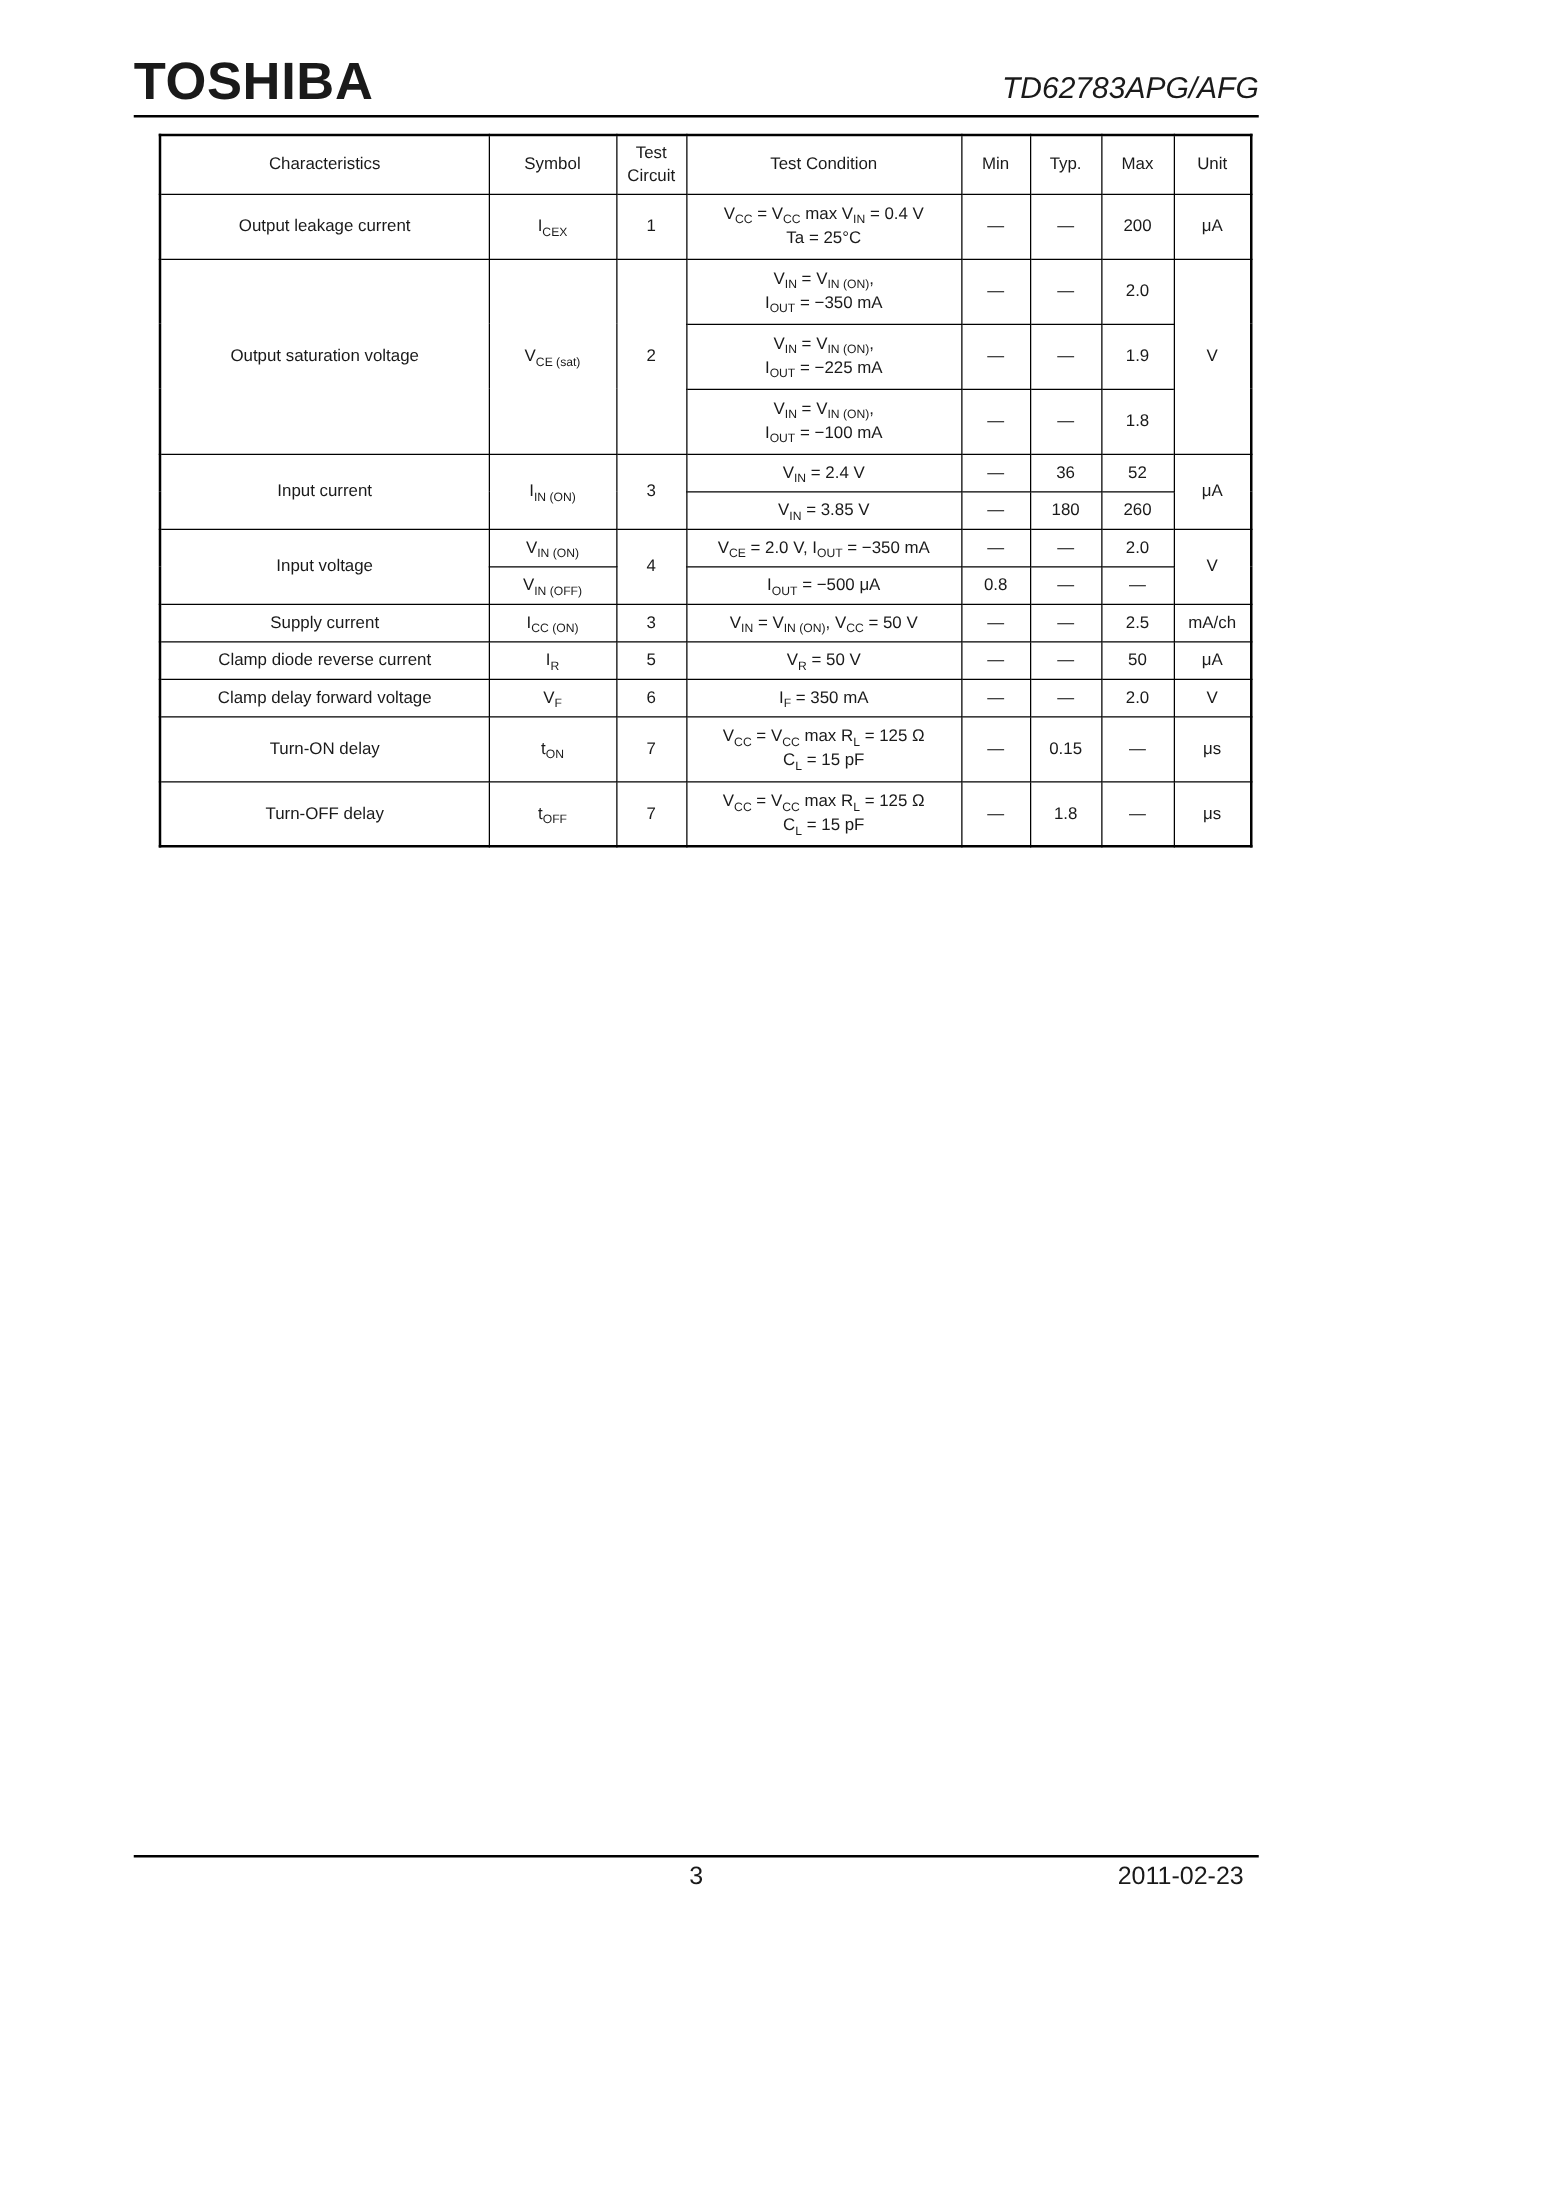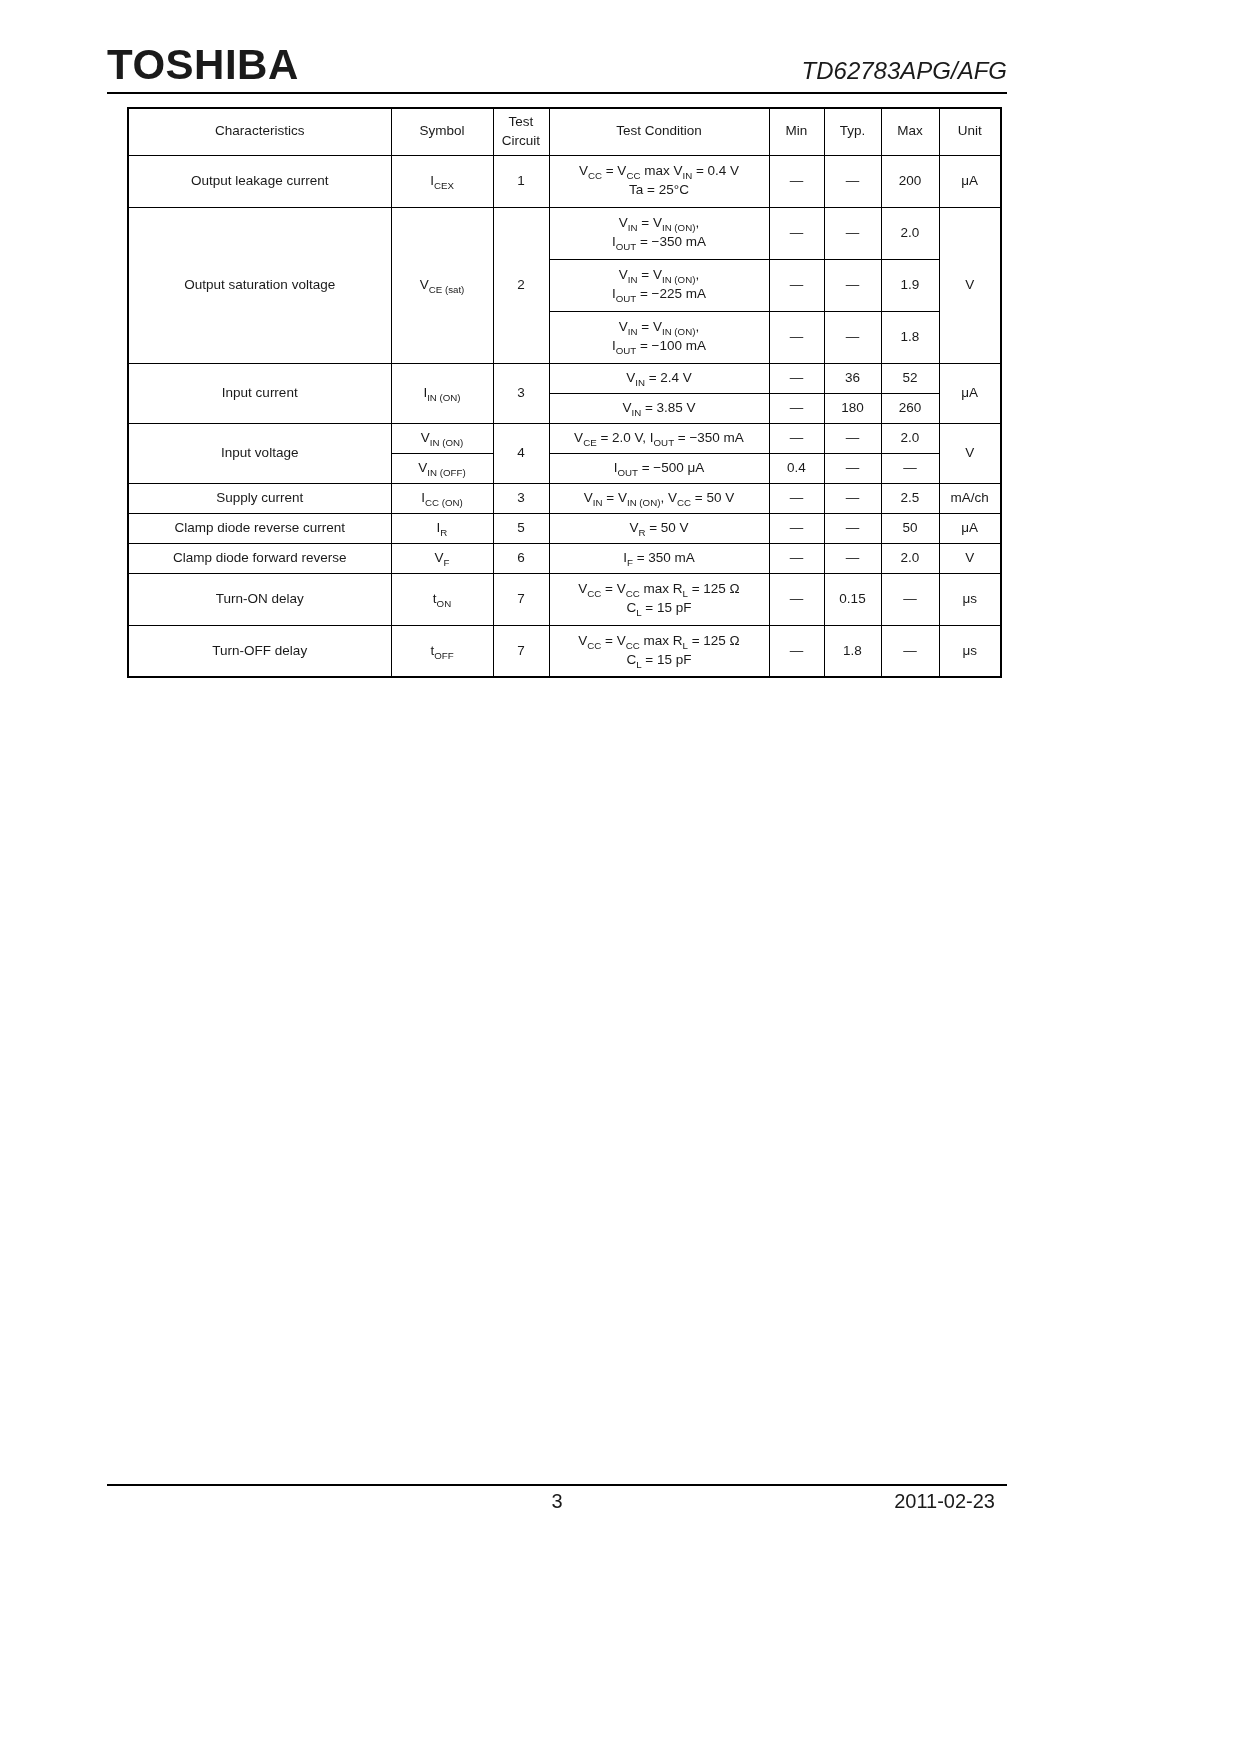--- a/index.html
+++ b/index.html
@@ -186,21 +186,21 @@
         <td rowspan="2">4</td>
         <td class="left">V<sub>CE</sub> = 2.0 V, I<sub>OUT</sub> = −350 mA</td>
         <td>—</td>
         <td>—</td>
         <td>2.0</td>
         <td rowspan="2">V</td>
       </tr>
       <tr class="short">
         <td>V<sub>IN (OFF)</sub></td>
         <td class="left">I<sub>OUT</sub> = −500 μA</td>
-        <td>0.4</td>
+        <td>0.8</td>
         <td>—</td>
         <td>—</td>
       </tr>
 
       <tr class="short">
         <td class="left">Supply current</td>
         <td>I<sub>CC (ON)</sub></td>
         <td>3</td>
         <td class="left">V<sub>IN</sub> = V<sub>IN (ON)</sub>, V<sub>CC</sub> = 50 V</td>
         <td>—</td>
@@ -214,21 +214,21 @@
         <td>I<sub>R</sub></td>
         <td>5</td>
         <td class="left">V<sub>R</sub> = 50 V</td>
         <td>—</td>
         <td>—</td>
         <td>50</td>
         <td>μA</td>
       </tr>
 
       <tr class="short">
-        <td class="left">Clamp diode forward reverse</td>
+        <td class="left">Clamp delay forward voltage</td>
         <td>V<sub>F</sub></td>
         <td>6</td>
         <td class="left">I<sub>F</sub> = 350 mA</td>
         <td>—</td>
         <td>—</td>
         <td>2.0</td>
         <td>V</td>
       </tr>
 
       <tr class="tall">

